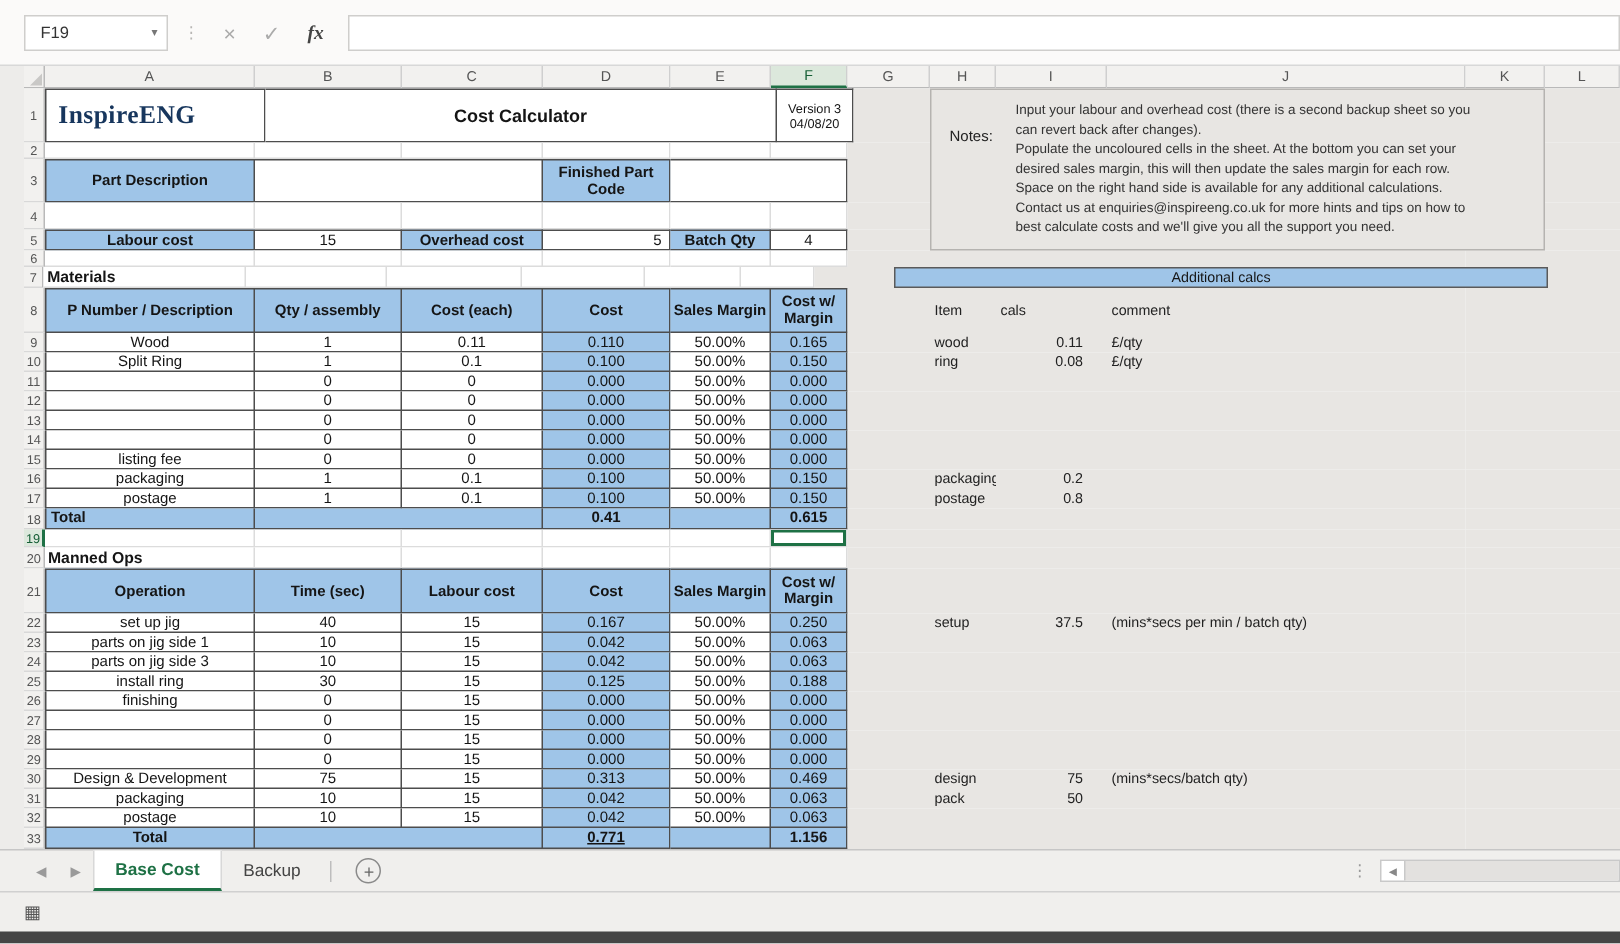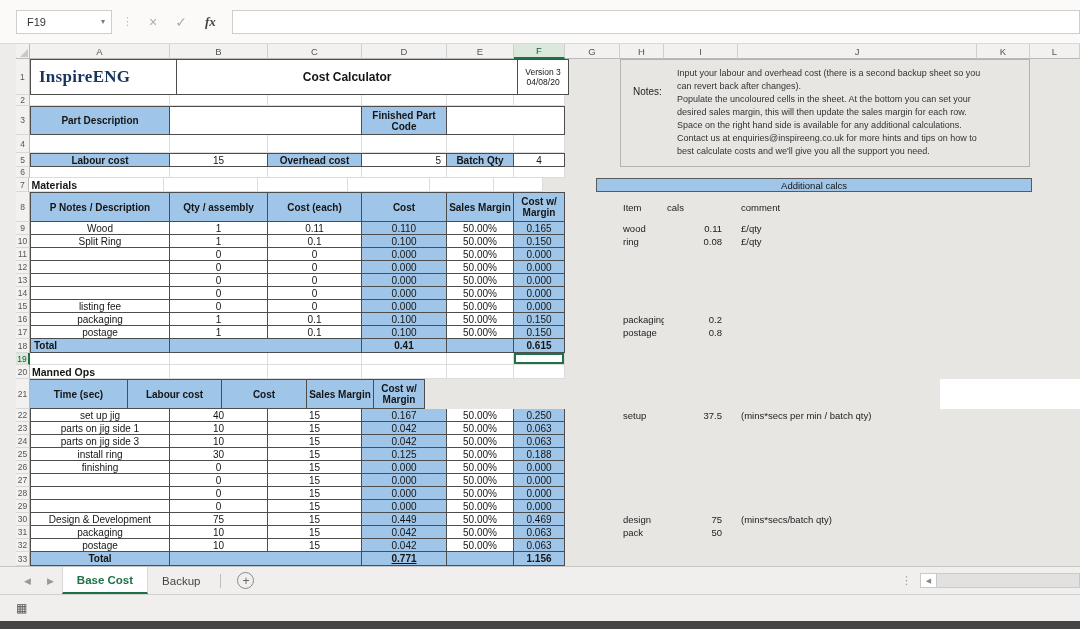--- a/index.html
+++ b/index.html
@@ -221,21 +221,21 @@
             <div class="c in" style="width: 94px;"></div>
             <div class="c in" style="width: 85px;"></div>
             <div class="c in" style="width: 67px;"></div>
             <div class="c in" style="width: 51px;"></div>
             <div class="c out" style="width: 55px;"></div>
             <div class="c acbar" style="width: 454px;">Additional calcs</div>
             <div class="c out" style="width: 50px;"></div>
           </div>
           <div class="grow" style="height: 30px;">
             <div class="rowh">8</div>
-            <div class="c tb bt bl blue b" style="width: 140px;">P Notes / Description</div>
+            <div class="c tb bt bl blue b" style="width: 140px;">P Number / Description</div>
             <div class="c tb bt blue b" style="width: 98px;">Qty / assembly</div>
             <div class="c tb bt blue b" style="width: 94px;">Cost (each)</div>
             <div class="c tb bt blue b" style="width: 85px;">Cost</div>
             <div class="c tb bt blue b wrap" style="width: 67px;">Sales Margin</div>
             <div class="c tb bt blue b wrap" style="width: 51px;">Cost w/ Margin</div>
             <div class="c out" style="width: 55px;"></div>
             <div class="c out side lft" style="width: 44px;">Item</div>
             <div class="c out side lft" style="width: 74px; text-align: center;">cals</div>
             <div class="c out side lft" style="width: 239px;">comment</div>
             <div class="c out" style="width: 53px;"></div>
@@ -415,20 +415,21 @@
             <div class="c in" style="width: 51px;"></div>
             <div class="c out" style="width: 55px;"></div>
             <div class="c out" style="width: 44px;"></div>
             <div class="c out" style="width: 74px;"></div>
             <div class="c out" style="width: 239px;"></div>
             <div class="c out" style="width: 53px;"></div>
             <div class="c out" style="width: 50px;"></div>
           </div>
           <div class="grow" style="height: 30px;">
             <div class="rowh">21</div>
+            <div class="c tb bt bl blue b" style="width: 140px;">Operation</div>
             <div class="c tb bt blue b" style="width: 98px;">Time (sec)</div>
             <div class="c tb bt blue b" style="width: 94px;">Labour cost</div>
             <div class="c tb bt blue b" style="width: 85px;">Cost</div>
             <div class="c tb bt blue b wrap" style="width: 67px;">Sales Margin</div>
             <div class="c tb bt blue b wrap" style="width: 51px;">Cost w/ Margin</div>
             <div class="c out" style="width: 55px;"></div>
             <div class="c out" style="width: 44px;"></div>
             <div class="c out" style="width: 74px;"></div>
             <div class="c out" style="width: 239px;"></div>
             <div class="c out" style="width: 53px;"></div>
@@ -552,21 +553,21 @@
             <div class="c out" style="width: 74px;"></div>
             <div class="c out" style="width: 239px;"></div>
             <div class="c out" style="width: 53px;"></div>
             <div class="c out" style="width: 50px;"></div>
           </div>
           <div class="grow" style="height: 13px;">
             <div class="rowh">30</div>
             <div class="c tb bl" style="width: 140px;">Design &amp; Development</div>
             <div class="c tb" style="width: 98px;">75</div>
             <div class="c tb" style="width: 94px;">15</div>
-            <div class="c tb blue" style="width: 85px;">0.449</div>
+            <div class="c tb blue" style="width: 85px;">0.313</div>
             <div class="c tb" style="width: 67px;">50.00%</div>
             <div class="c tb blue" style="width: 51px;">0.469</div>
             <div class="c out" style="width: 55px;"></div>
             <div class="c out side lft" style="width: 44px;">design</div>
             <div class="c out side ri" style="width: 74px;">75</div>
             <div class="c out side lft" style="width: 239px;">(mins*secs/batch qty)</div>
             <div class="c out" style="width: 53px;"></div>
             <div class="c out" style="width: 50px;"></div>
           </div>
           <div class="grow" style="height: 13px;">

